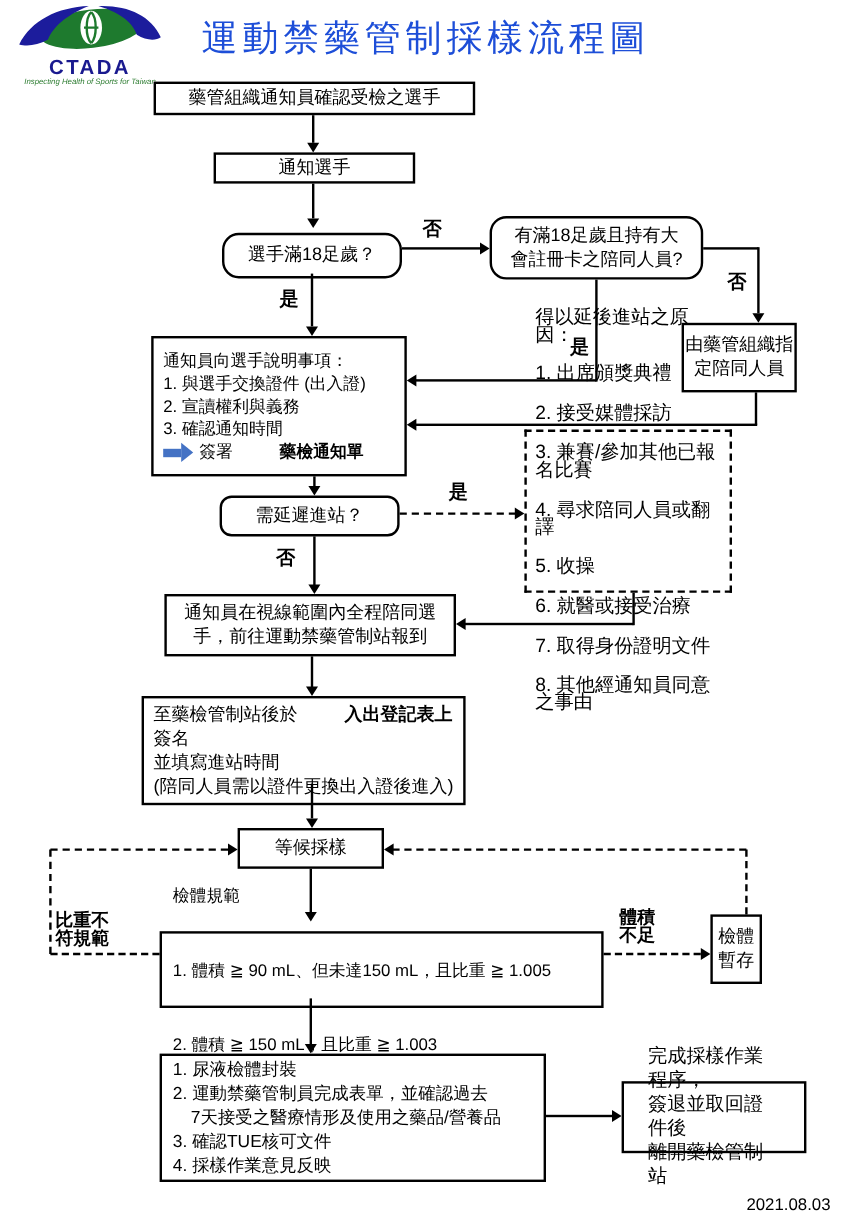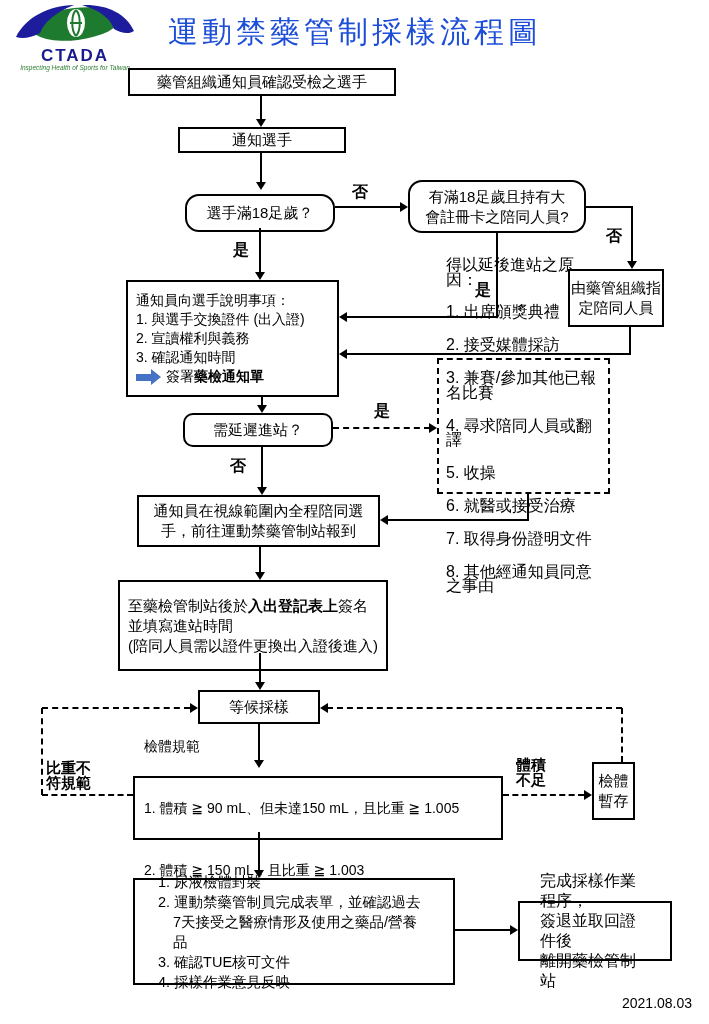--- a/index.html
+++ b/index.html
@@ -37,21 +37,21 @@
   
   .f15{font-size:15px;line-height:20px;}
   .f14{font-size:14px;line-height:19px;}
   .f12{font-size:16px;line-height:14.8px;gap:18px;}
 
   .blue-arrow{display:inline-flex;align-items:center;margin-right:5px;vertical-align:middle;}
   .ba-bar{width:15px;height:7px;background:#4472c4;display:inline-block;}
   .ba-head{width:0;height:0;border-top:8px solid transparent;border-bottom:8px solid transparent;border-left:10px solid #4472c4;display:inline-block;}
 
   .date{position:absolute;left:622px;top:995px;font-size:14px;}
-  b{font-weight:bold;}
+  b{font-weight:bold;margin-left:39px;}
 </style>
 </head>
 <body>
 
 <div class="canvas">
 
   <div class="logo">
     <svg width="122" height="42" viewBox="0 0 122 42">
       <ellipse cx="62" cy="21" rx="44" ry="16" fill="#1e7a2e" transform="rotate(-7 62 21)"></ellipse>
       <path d="M2,34 C12,14 34,3 60,2 C40,10 30,20 26,30 C17,35 8,36 2,34 Z" fill="#1c1c9c"></path>
@@ -204,21 +204,21 @@
     <div>檢體</div>
     <div>暫存</div>
   </div>
   <div class="lv dv" style="left:621px;top:708px;height:54px;"></div>
   <div class="lh dh" style="left:327px;top:707px;width:295px;"></div>
   <div class="ah left" style="left:320px;top:703px;"></div>
 
   <div class="lv" style="left:258px;top:832px;height:39px;"></div>
   <div class="ah down" style="left:254px;top:870px;"></div>
 
-  <div class="box lft f15" style="left:133px;top:878px;width:322px;height:107px;padding:5px 23px;font-size:14.5px;">
+  <div class="box lft f15" style="left:133px;top:878px;width:322px;height:107px;padding:5px 9px;font-size:14.5px;">
     <div>1. 尿液檢體封裝</div>
     <div>2. 運動禁藥管制員完成表單，並確認過去</div>
     <div style="padding-left:15px;">7天接受之醫療情形及使用之藥品/營養品</div>
     <div>3. 確認TUE核可文件</div>
     <div>4. 採樣作業意見反映</div>
   </div>
   <div class="lh" style="left:455px;top:929px;width:55px;"></div>
   <div class="ah right" style="left:510px;top:925px;"></div>
 
   <div class="box lft f15" style="left:518px;top:901px;width:154px;height:60px;padding:2px 20px;font-size:16px;">

